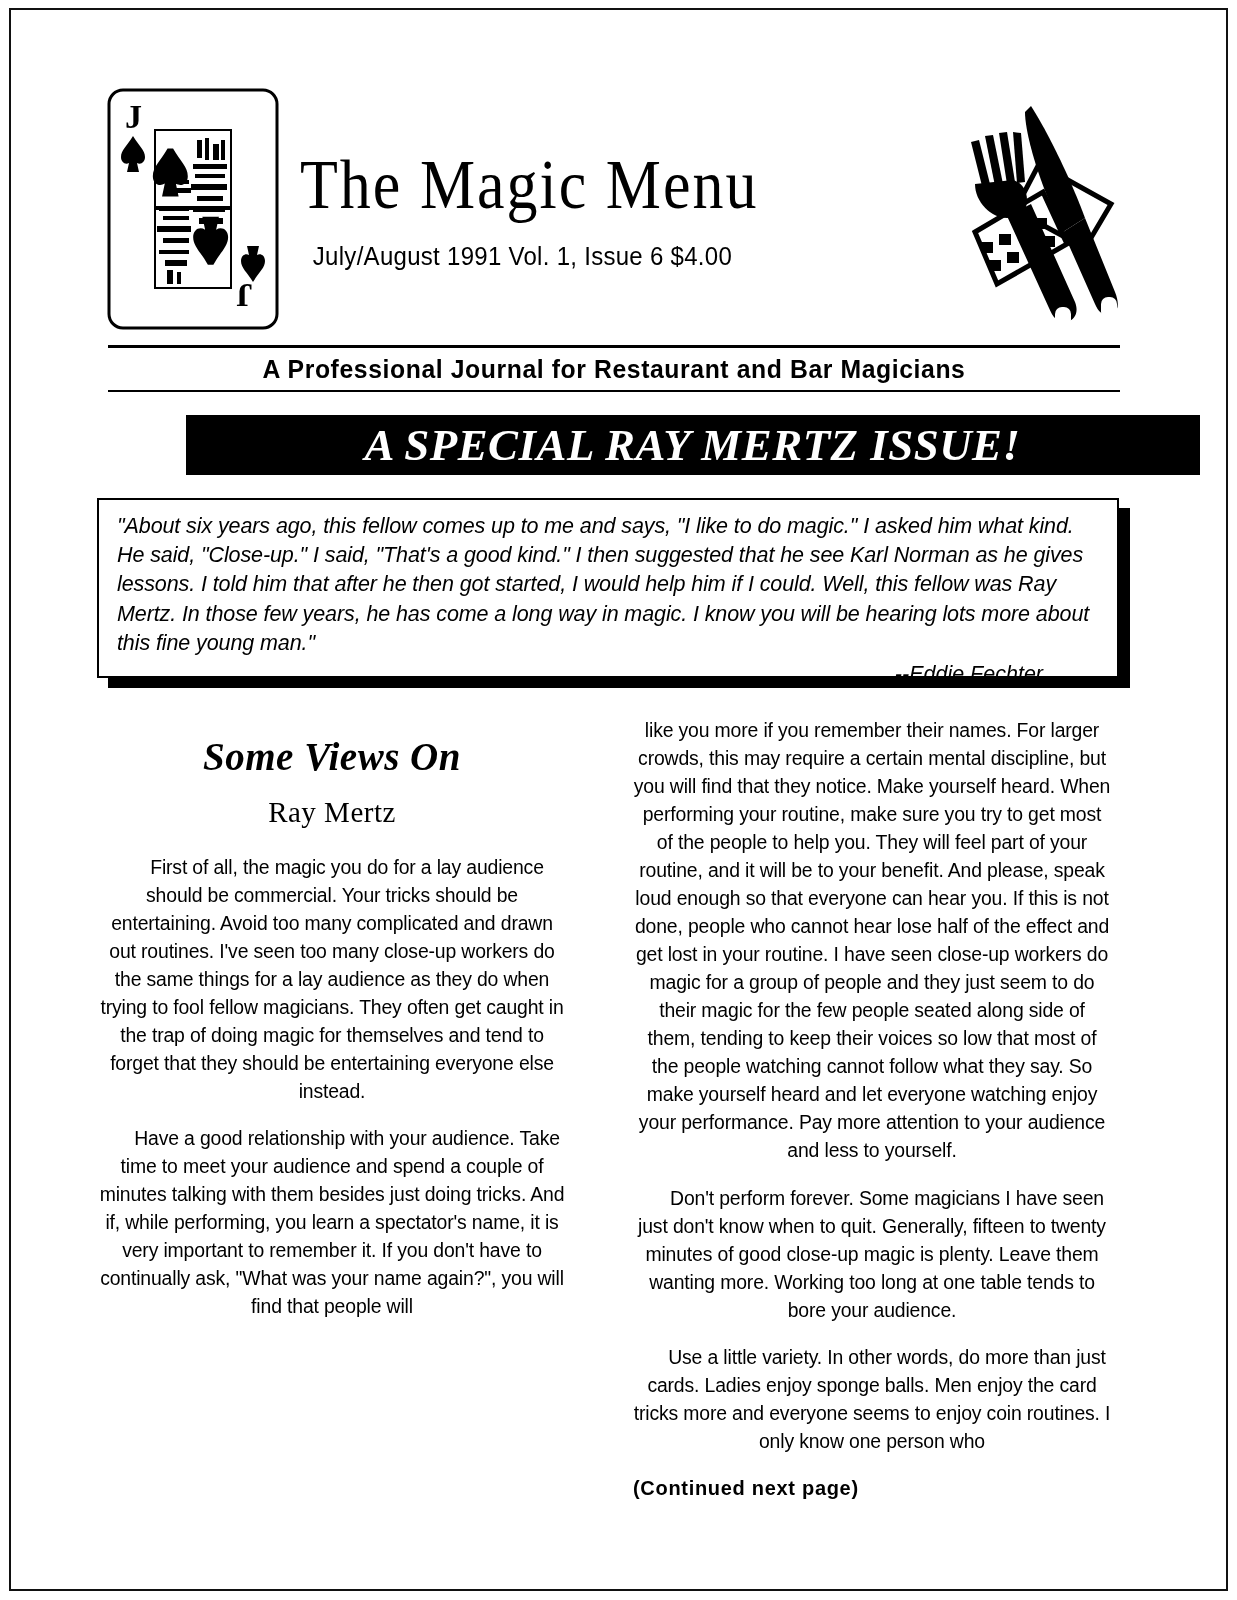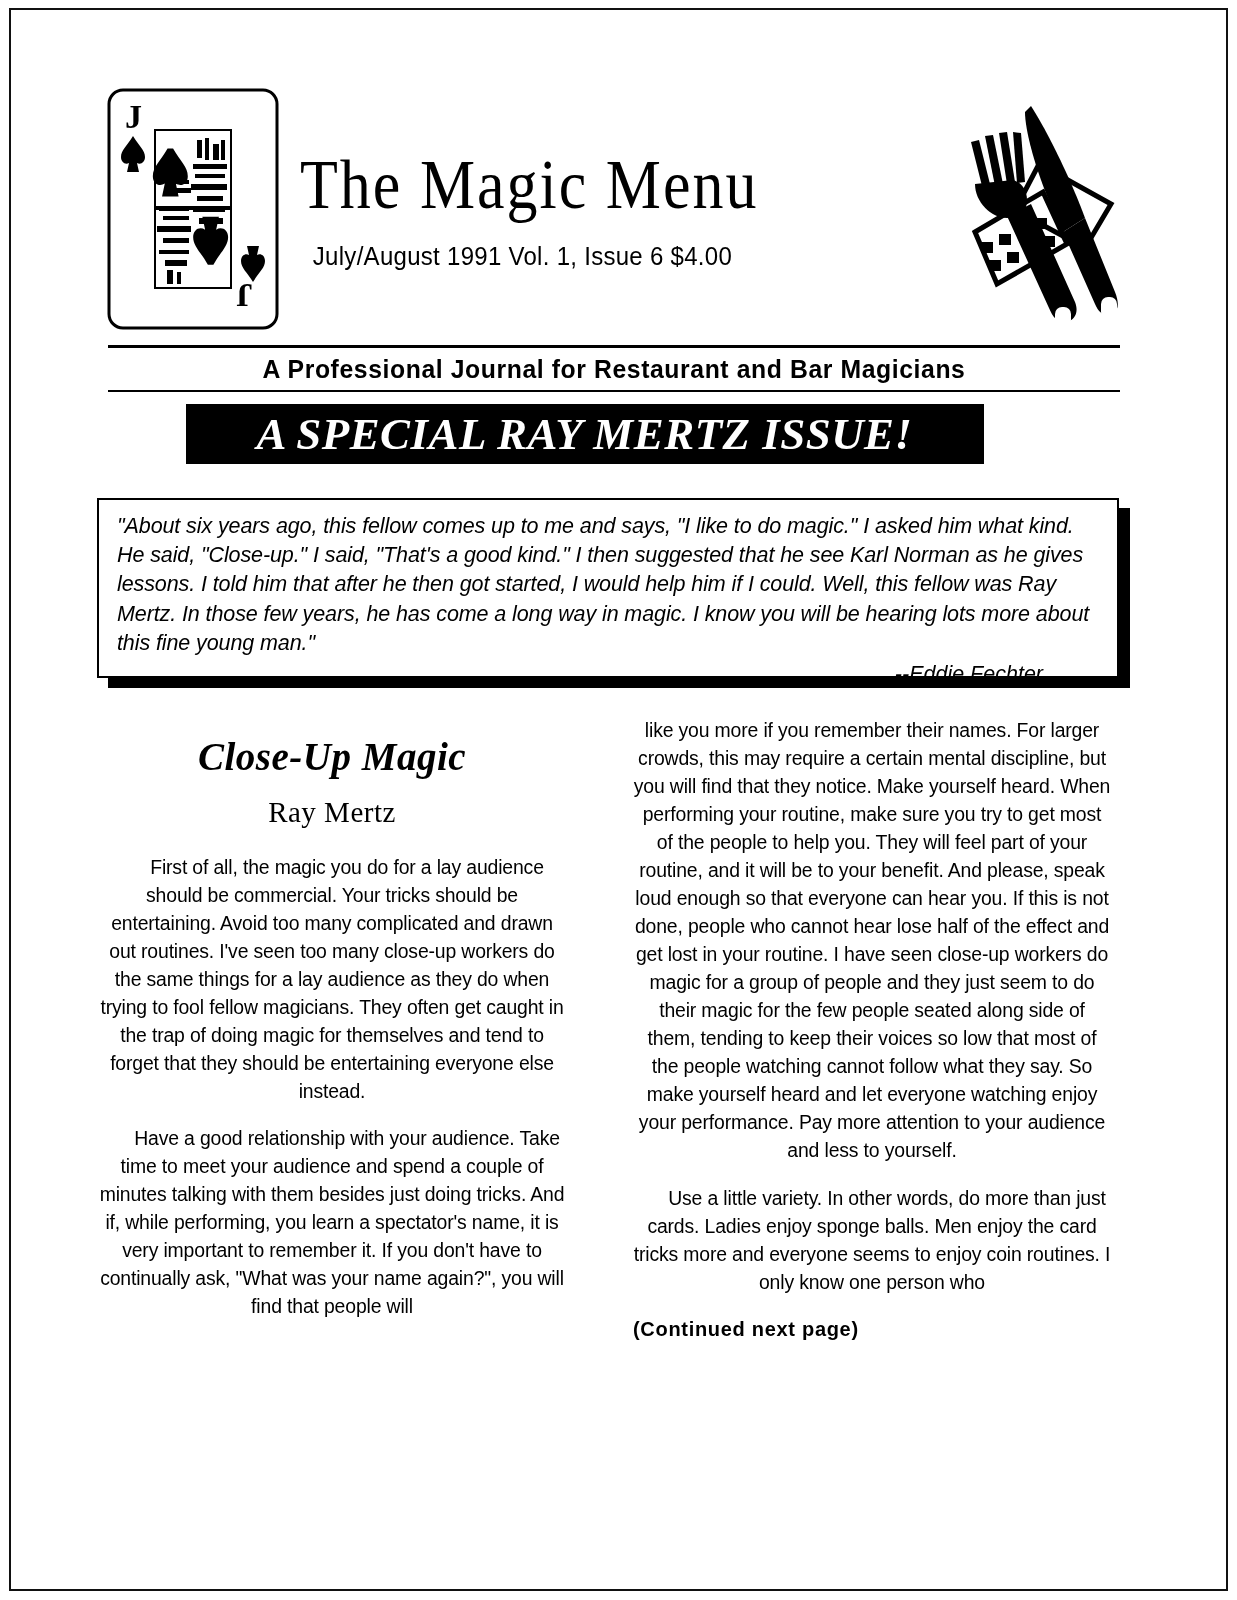--- a/index.html
+++ b/index.html
@@ -101,22 +101,22 @@
     letter-spacing: 0.6px;
     padding: 7px 0 6px 0;
     white-space: nowrap;
     transform: scaleX(0.99);
   }
 
   
   #banner {
     position: absolute;
     left: 186px;
-    top: 404px;
-    width: 798px;
+    top: 415px;
+    width: 1014px;
     height: 60px;
     background: #000;
     color: #fff;
     display: flex;
     align-items: center;
     justify-content: center;
   }
   #banner-text {
     font-family: "Liberation Serif", serif;
     font-style: italic;
@@ -316,29 +316,30 @@
     <div id="quote-text">"About six years ago, this fellow comes up to me and says, "I like to do magic."  I asked him what kind.  He said, "Close-up."  I said, "That's a good kind."  I then suggested that he see Karl Norman as he gives lessons.  I told him that after he then got started, I would help him if I could.  Well, this fellow was Ray Mertz.  In those few years, he has come a long way in magic.  I know you will be hearing lots more about this fine young man."</div>
     <div id="quote-attrib">
       <div>--Eddie Fechter</div>
     </div>
   </div>
 
   <div id="article">
 
     <div id="col-left" class="col">
       <div id="headline">
-        <div>Close-Up Magic</div>
+        <div>Some Views On</div>
       </div>
       <div id="byline">Ray Mertz</div>
 
       <p class="body-p">First of all, the magic you do for a lay audience should be commercial.  Your tricks should be entertaining.  Avoid too many complicated and drawn out routines.  I've seen too many close-up workers do the same things for a lay audience as they do when trying to fool fellow magicians.  They often get caught in the trap of doing magic for themselves and tend to forget that they should be entertaining everyone else instead.</p>
       <p class="body-p">Have a good relationship with your audience.  Take time to meet your audience and spend a couple of minutes talking with them besides just doing tricks.  And if, while performing, you learn a spectator's name, it is very important to remember it.  If you don't have to continually ask, "What was your name again?", you will find that people will</p>
     </div>
 
     <div id="col-right" class="col">
       <p class="body-p no-indent">like you more if you remember their names.  For larger crowds, this may require a certain mental discipline, but you will find that they notice.  Make yourself heard.  When performing your routine, make sure you try to get most of the people to help you.  They will feel part of your routine, and it will be to your benefit.   And please, speak loud enough so that everyone can hear you.  If this is not done, people who cannot hear lose half of the effect and get lost in your routine.  I have seen close-up workers do magic for a group of people and they just seem to do their magic for the few people seated along side of them, tending to keep their voices so low that most of the people watching cannot follow what they say.  So make yourself heard and let everyone watching enjoy your performance.  Pay more attention to your audience and less to yourself.</p>
+      <p class="body-p">Don't perform forever.  Some magicians I have seen just don't know when to quit.  Generally, fifteen to twenty minutes of good close-up magic is plenty.  Leave them wanting more.  Working too long at one table tends to bore your audience.</p>
       <p class="body-p">Use a little variety.  In other words, do more than just cards.  Ladies enjoy sponge balls.  Men enjoy the card tricks more and everyone seems to enjoy coin routines.  I only know one person who</p>
       <div id="continued">(Continued next page)</div>
     </div>
 
   </div>
 
 </div>
 
 </body></html>

